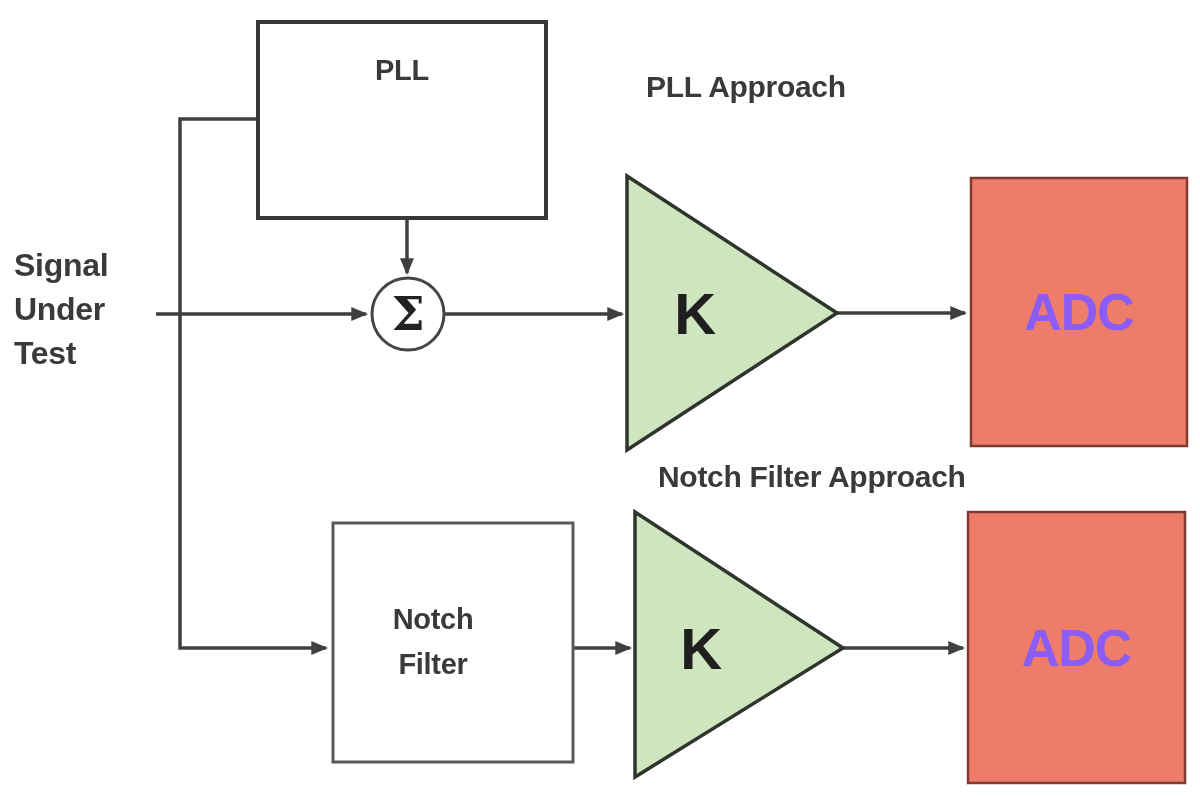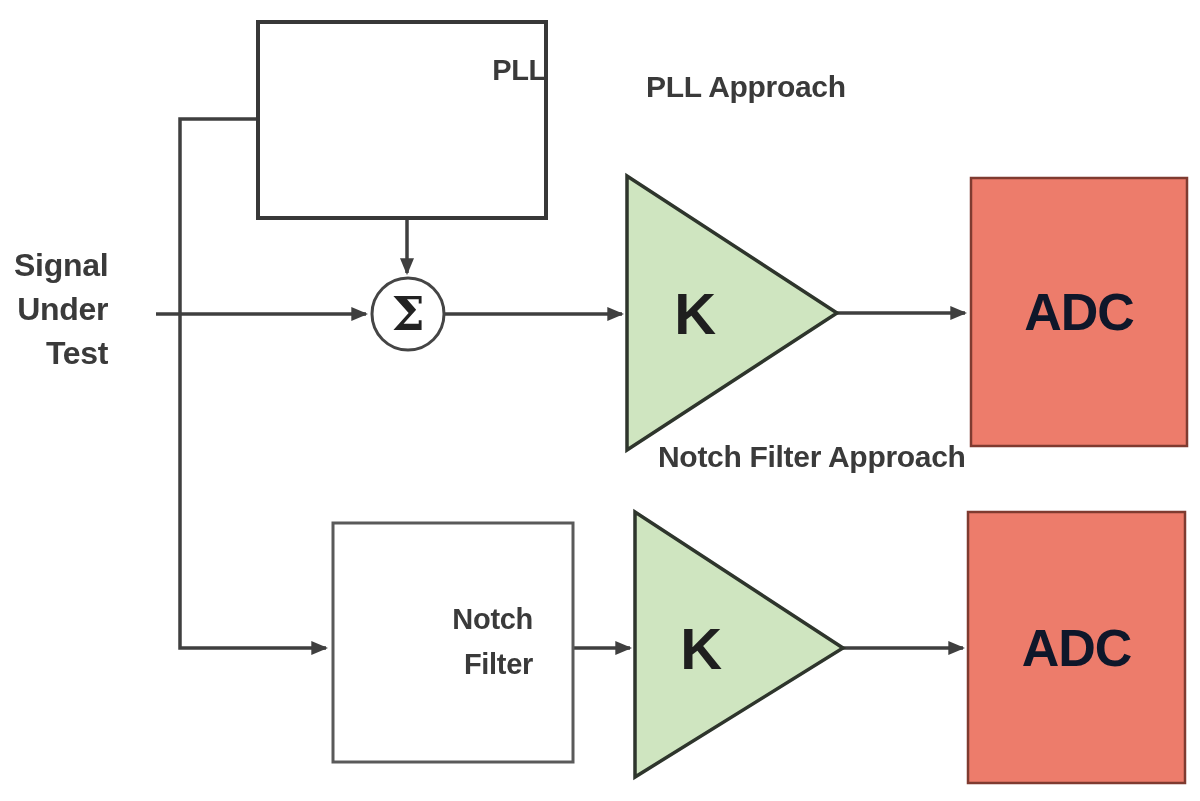--- a/index.html
+++ b/index.html
@@ -23,39 +23,39 @@
   .adc-rect { stroke: #7f3b30; stroke-width: 2.5; }
 
   
   .lbl {
     position: absolute;
     color: #3a3a3a;
     font-weight: bold;
     letter-spacing: -0.3px;
     white-space: nowrap;
   }
-  .lbl .line { display: block; text-align: right; }
+  .lbl .line { display: block; }
   #signal-label { left: 14px; top: 243px; font-size: 32px; line-height: 44px; text-align: left; }
   #pll-box-label { left: 258px; top: 52px; width: 288px; font-size: 29px; line-height: 37px; text-align: center; }
   #pll-title { left: 646px; top: 70px; width: 300px; font-size: 30px; text-align: left; }
-  #notch-title { left: 658px; top: 440px; width: 300px; font-size: 30px; text-align: center; }
+  #notch-title { left: 658px; top: 460px; width: 300px; font-size: 30px; text-align: center; }
   #notch-box-label { left: 333px; top: 597px; width: 200px; font-size: 29px; line-height: 45px; text-align: center; }
   #sigma-label {
     left: 378px; top: 285px; width: 60px; height: 58px; line-height: 58px;
     text-align: center; font-family: "DejaVu Serif", serif; font-size: 47px; color: #222222;
   }
   .k-label {
     width: 90px; height: 58px; line-height: 58px; text-align: center;
     font-size: 58px; color: #1f1f1f;
   }
   #k-label-top { left: 650px; top: 285px; }
   #k-label-bottom { left: 656px; top: 620px; }
   .adc-label {
     height: 60px; line-height: 60px; text-align: center;
-    font-size: 52px; color: #0f172a; letter-spacing: -1px;
+    font-size: 52px; color: #8b5cf6; letter-spacing: -1px;
   }
   #adc-label-top { left: 971px; top: 282px; width: 216px; }
   #adc-label-bottom { left: 968px; top: 618px; width: 217px; }
 </style>
 </head>
 <body>
 
 <div id="figure">
 
   <svg id="diagram-canvas" width="1200" height="801" viewBox="0 0 1200 801" xmlns="http://www.w3.org/2000/svg">

